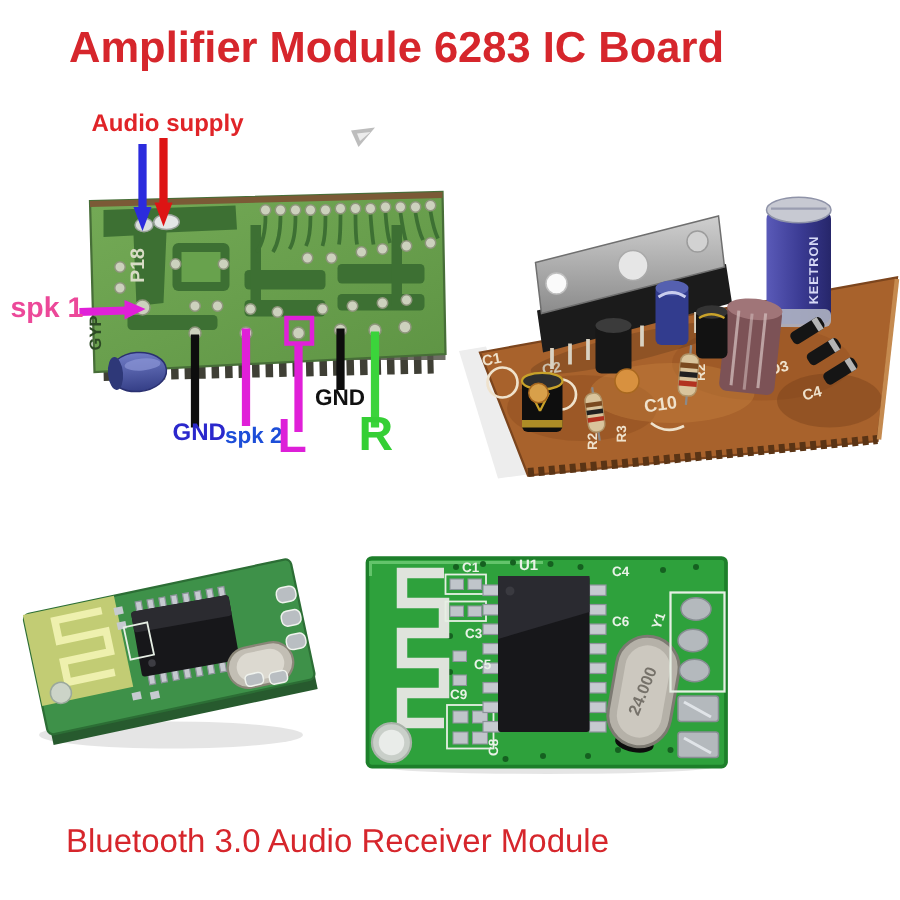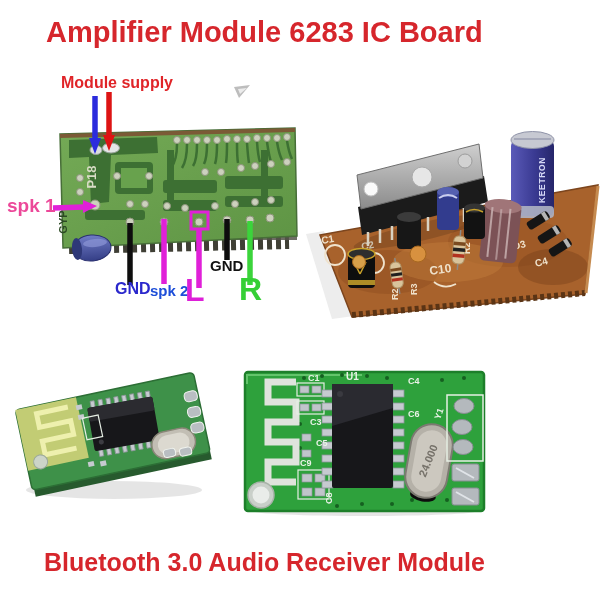--- a/index.html
+++ b/index.html
@@ -3,21 +3,21 @@
 <meta charset="utf-8">
 <style>
   html,body{margin:0;padding:0;background:#fff;}
   .canvas{
     position:relative;width:600px;height:600px;background:#ffffff;overflow:hidden;
     font-family:"Liberation Sans",sans-serif;
   }
   .abs{position:absolute;}
   .title{position:absolute;color:#d6262c;white-space:nowrap;}
   .title.top{left:46px;top:16px;font-size:29px;font-weight:700;}
-  .title.bottom{left:44px;top:548px;font-size:25px;font-weight:700;}
+  .title.bottom{left:44px;top:548px;font-size:22px;font-weight:400;}
   .ann{position:absolute;white-space:nowrap;font-weight:700;line-height:1;}
   .ann.power{left:61px;top:75px;font-size:16px;color:#e02428;}
   .ann.spk1{left:7px;top:196px;font-size:19px;color:#ec4899;}
   .ann.gndL{left:115px;top:281px;font-size:16px;color:#2b28cc;}
   .ann.spk2{left:150px;top:283px;font-size:15px;color:#1d4ed8;}
   .ann.chL{left:185px;top:274px;font-size:32px;color:#dd1fd8;}
   .ann.gndM{left:210px;top:258px;font-size:15px;color:#111111;}
   .ann.chR{left:239px;top:273px;font-size:32px;color:#35cf35;}
   svg text{font-family:"Liberation Sans",sans-serif;}
 </style>
@@ -270,21 +270,21 @@
     <line x1="130" y1="223" x2="130" y2="285" stroke="#0d0d0d" stroke-width="5.5"></line>
     <line x1="164" y1="219" x2="164" y2="284" stroke="#e020d8" stroke-width="5.5"></line>
     <g>
       <rect x="191" y="212" width="17" height="17" fill="none" stroke="#e020d8" stroke-width="3"></rect>
       <line x1="199" y1="229" x2="199" y2="288" stroke="#e020d8" stroke-width="5.5"></line>
     </g>
     <line x1="227" y1="219" x2="227" y2="260" stroke="#0d0d0d" stroke-width="5.5"></line>
     <line x1="250" y1="221" x2="250" y2="285" stroke="#3bd43b" stroke-width="5.5"></line>
   </svg>
 
-  <div class="ann power">Module supply</div>
+  <div class="ann power">Audio supply</div>
   <div class="ann spk1">spk 1</div>
   <div class="ann gndL">GND</div>
   <div class="ann spk2">spk 2</div>
   <div class="ann chL">L</div>
   <div class="ann gndM">GND</div>
   <div class="ann chR">R</div>
 
   <svg class="abs" style="left:8px;top:356px;" width="212" height="152" viewBox="0 0 212 152">
     <ellipse cx="106" cy="134" rx="88" ry="9" fill="#000" opacity="0.10"></ellipse>
     <g transform="rotate(-12 106 76)">

